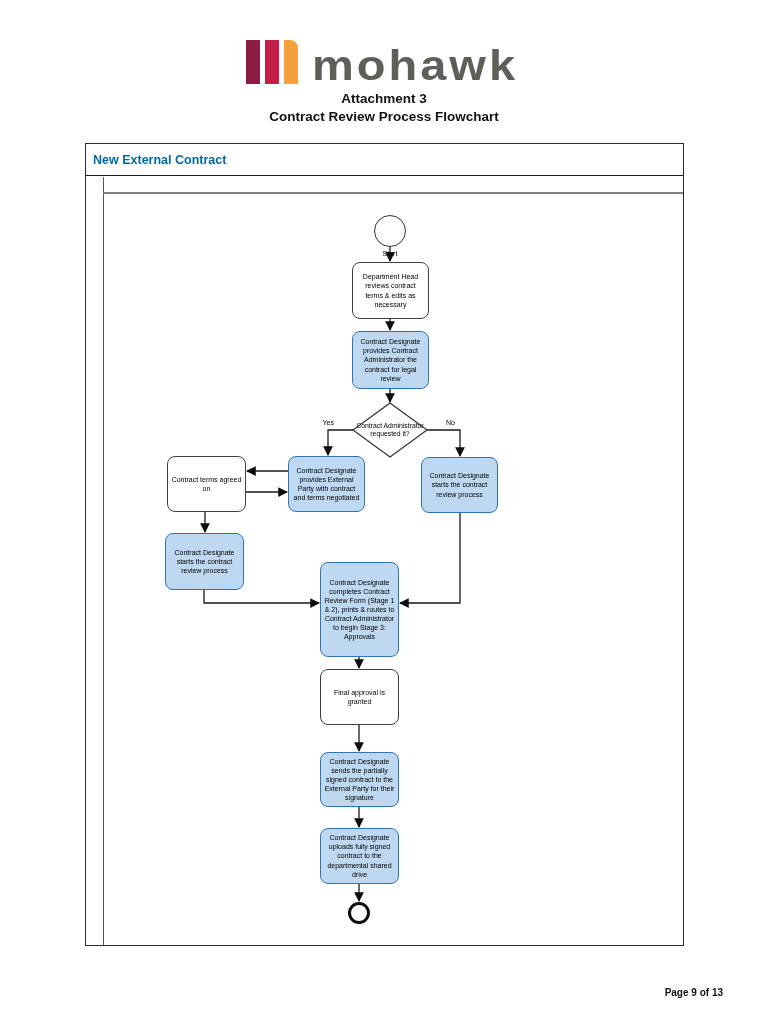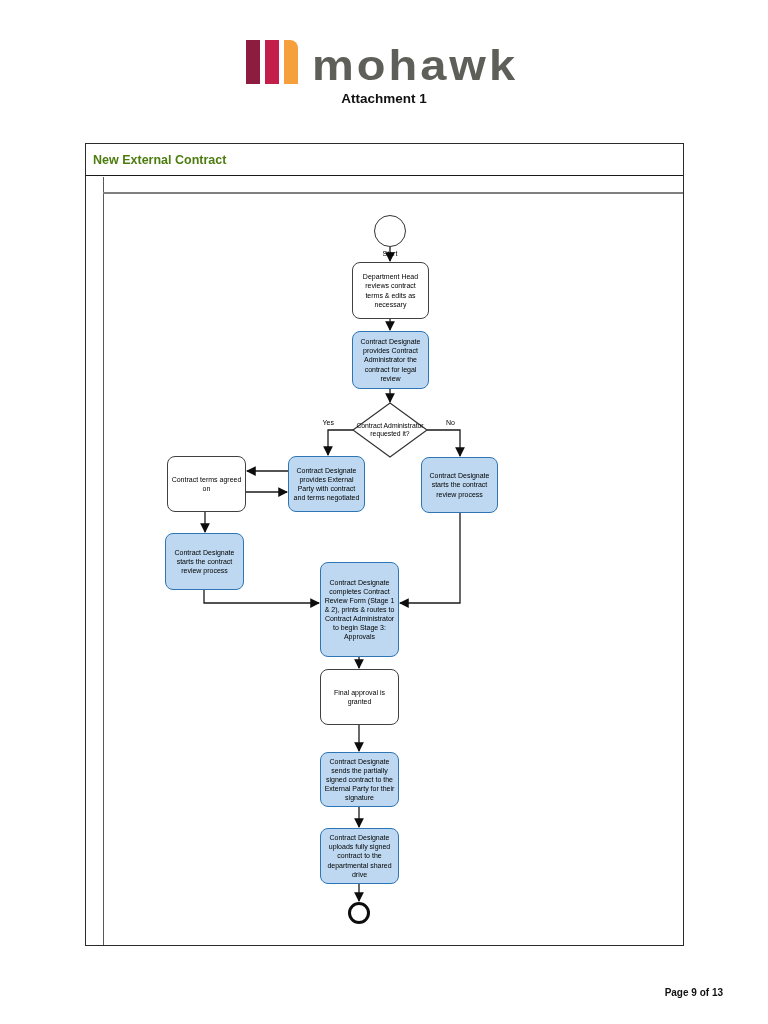--- a/index.html
+++ b/index.html
@@ -15,21 +15,21 @@
   .wordmark{
     font-weight:700;font-size:47px;line-height:40px;letter-spacing:3px;
     transform:scaleY(.92);transform-origin:bottom;
   }
   
   .doc-title{position:absolute;left:0;width:768px;text-align:center;font-weight:700;font-size:13.5px;color:#111;}
   .t1{top:91px;}
   .t2{top:109px;}
   
   .frame{position:absolute;left:85px;top:143px;width:597px;height:801px;border:1.5px solid #2b2b2b;background:#fff;}
-  .frame-header{height:31px;border-bottom:1.5px solid #1a1a1a;display:flex;align-items:center;padding-left:7px;font-weight:700;font-size:12.5px;color:#4d7c0f;}
+  .frame-header{height:31px;border-bottom:1.5px solid #1a1a1a;display:flex;align-items:center;padding-left:7px;font-weight:700;font-size:12.5px;color:#0369a1;}
   .lane-strip{position:absolute;left:0;top:33px;bottom:0;width:17px;border-right:1.2px solid #595959;}
   .lane-topline{position:absolute;left:17px;right:0;top:48px;border-bottom:2px solid #808080;}
   
   .node{
     position:absolute;box-sizing:border-box;display:flex;align-items:center;justify-content:center;
     text-align:center;font-size:7px;line-height:1.3;padding:2px 3px;border-radius:8px;color:#000;
   }
   .node.task{background:#bdd8f0;border:1.2px solid #2e75b6;}
   .node.plain{background:#ffffff;border:1.2px solid #404040;}
   .circle-start{position:absolute;width:32px;height:32px;border-radius:50%;border:1.2px solid #333;background:#fff;box-sizing:border-box;}
@@ -50,21 +50,22 @@
 
   <div class="logo-row">
     <div class="logo-bars">
       <div class="logo-bar b1" style="background:#8C1D40;"></div>
       <div class="logo-bar b2" style="background:#C41F4A;"></div>
       <div class="logo-bar b3" style="background:#F5A03C;"></div>
     </div>
     <div class="wordmark" style="color:#5F5F5A;">mohawk</div>
   </div>
 
-  <div class="doc-title t1">Attachment 1</div>
+  <div class="doc-title t1">Attachment 3</div>
+  <div class="doc-title t2">Contract Review Process Flowchart</div>
 
   <div class="frame">
     <div class="frame-header">New External Contract</div>
     <div class="lane-strip"></div>
     <div class="lane-topline"></div>
   </div>
 
   <svg class="connectors" width="768" height="1024" viewBox="0 0 768 1024">
     <defs>
       <marker id="arr" viewBox="0 0 10 10" refX="9" refY="5" markerWidth="7.5" markerHeight="7.5" orient="auto">

